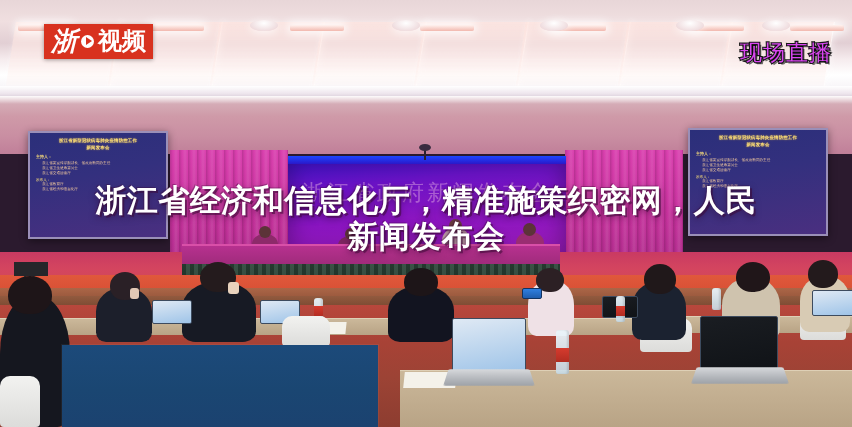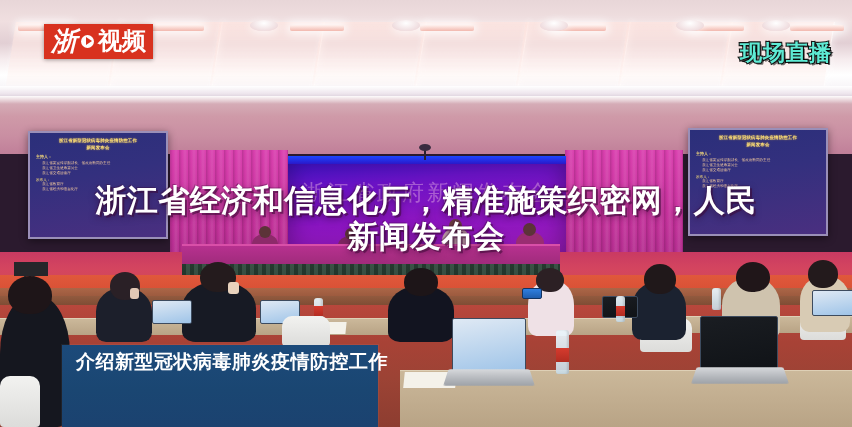--- a/index.html
+++ b/index.html
@@ -224,21 +224,21 @@
     border-bottom:4px solid transparent;
     margin-left:2px;
   }
   .logo-shipin {
     color:#ffffff; font-size:24px; font-weight:700; line-height:26px;
     letter-spacing:0px;
   }
 
   .live-badge {
     position:absolute; right:20px; top:38px;
-    color:#5eead4; font-size:22px; font-weight:700; letter-spacing:1px;
+    color:#d946ef; font-size:22px; font-weight:400; letter-spacing:1px;
     -webkit-text-stroke:2.2px #171717;
     paint-order: stroke fill;
     text-shadow: 2px 2px 0 rgba(0,0,0,.55);
   }
 
   .headline {
     position:absolute; left:34px; top:182px; width:784px;
     text-align:center;
     color:#ffffff;
     font-size:31px; font-weight:700; line-height:36px;
@@ -428,16 +428,15 @@
   </div>
 
   <div class="live-badge">现场直播</div>
 
   <div class="headline">
     <div>浙江省经济和信息化厅，精准施策织密网，人民</div>
     <div>新闻发布会</div>
   </div>
 
   <div class="caption-box">
-    <div class="caption-line l2">介绍新型冠状病毒肺炎疫情防控工作</div>
   </div>
 
 </div>
 
 </body></html>

